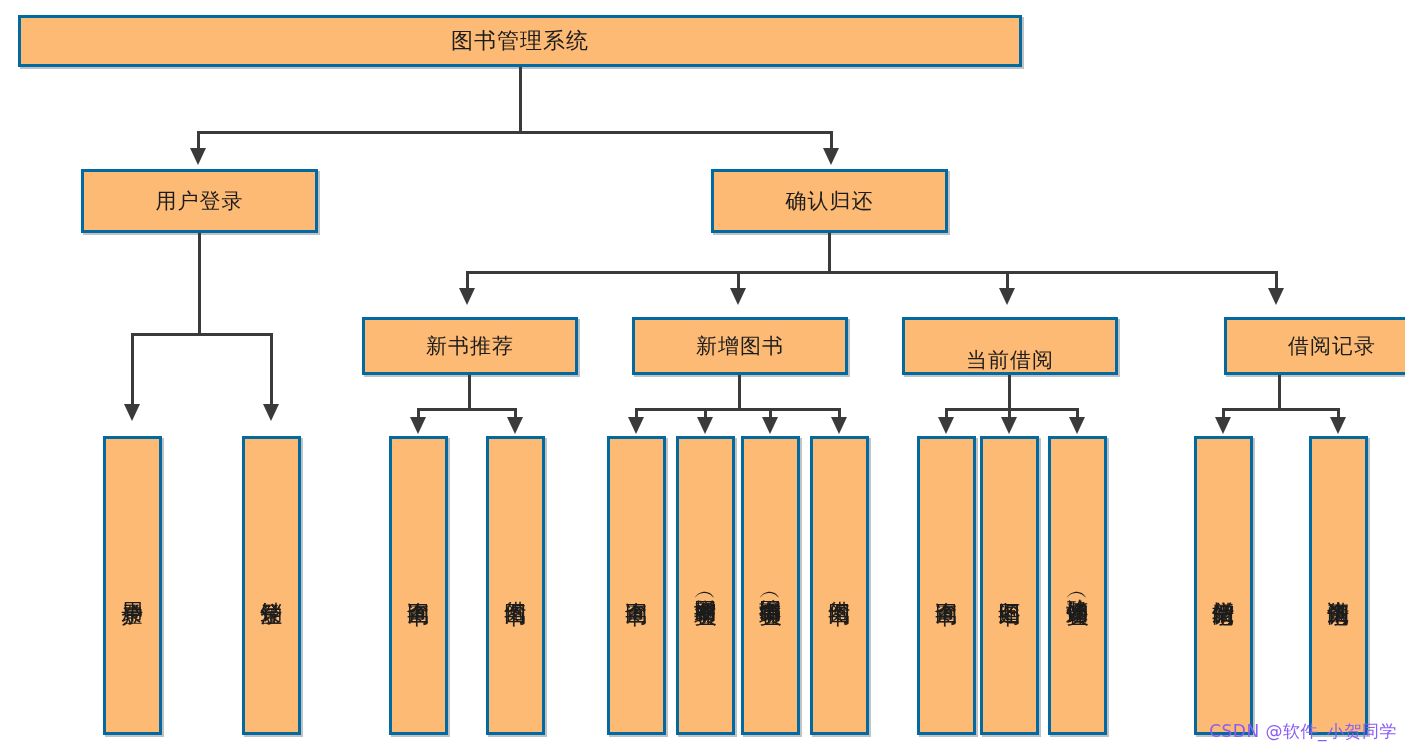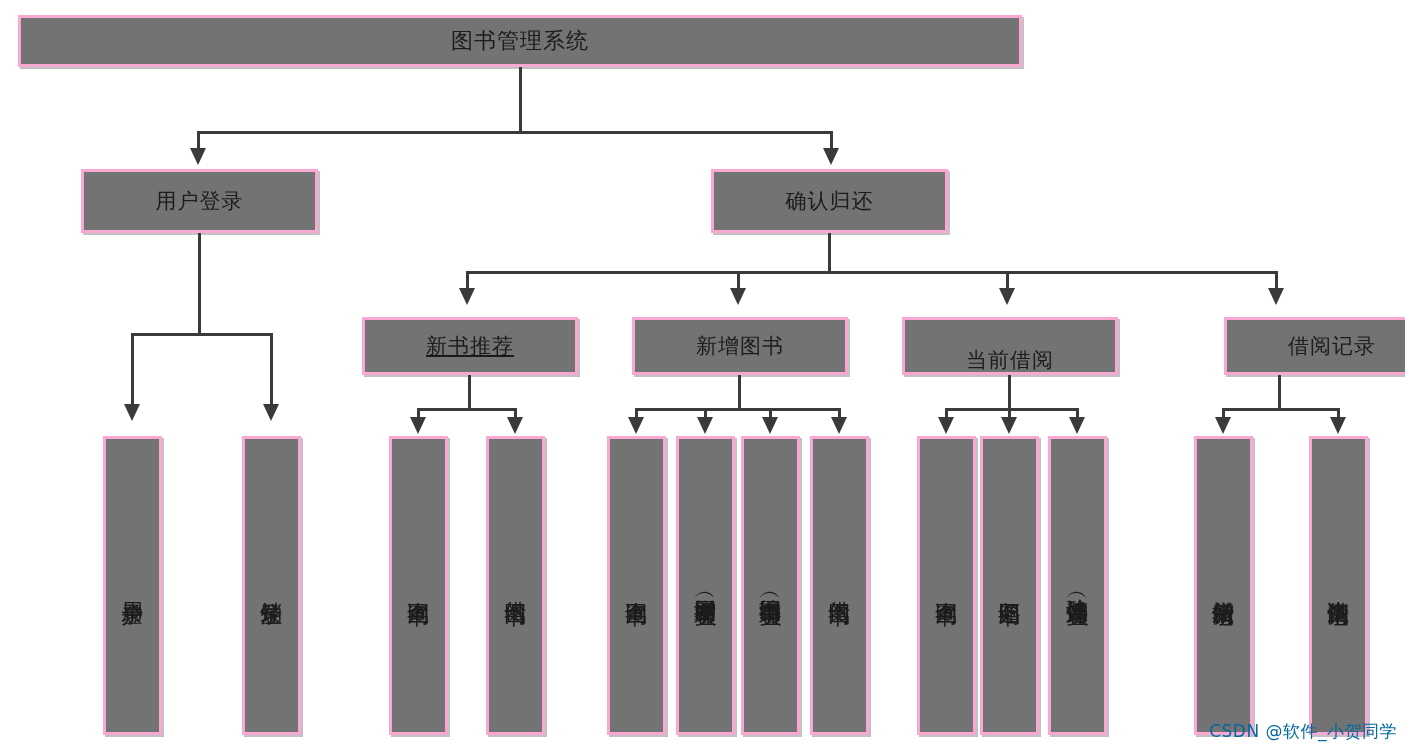--- a/index.html
+++ b/index.html
@@ -11,22 +11,22 @@
     position:relative;
     width:1405px;
     height:747px;
     background:#ffffff;
     overflow:hidden;
   }
   
   .box{
     position:absolute;
     box-sizing:border-box;
-    background:#737373;
-    border:3px solid #f9a8d4;
+    background:#fdba74;
+    border:3px solid #0369a1;
     box-shadow:2px 2px 0 rgba(120,120,120,.45);
     display:flex;
     align-items:center;
     justify-content:center;
     text-align:center;
   }
   .box .lbl{
     font-size:21px;
     line-height:1.15;
     letter-spacing:1px;
@@ -59,21 +59,21 @@
     border-left:8px solid transparent;
     border-right:8px solid transparent;
     border-top:17px solid #3a3a3a;
   }
   
   .watermark{
     position:absolute;
     right:8px;
     bottom:4px;
     font-size:17px;
-    color:#0369a1;
+    color:#8b5cf6;
     letter-spacing:.5px;
     white-space:nowrap;
     pointer-events:none;
   }
 </style>
 </head>
 <body>
 
 <div id="canvas">
 
@@ -106,21 +106,21 @@
   <div class="hline" style="left:466px;top:271px;width:812px;"></div>
   <div class="vline" style="left:466px;top:271px;height:19px;"></div>
   <div class="vline" style="left:737px;top:271px;height:19px;"></div>
   <div class="vline" style="left:1006px;top:271px;height:19px;"></div>
   <div class="vline" style="left:1275px;top:271px;height:19px;"></div>
   <div class="arrow" style="left:459px;top:288px;"></div>
   <div class="arrow" style="left:730px;top:288px;"></div>
   <div class="arrow" style="left:999px;top:288px;"></div>
   <div class="arrow" style="left:1268px;top:288px;"></div>
 
-  <div class="box" style="left:362px;top:317px;width:216px;height:58px;text-decoration:underline;">
+  <div class="box" style="left:362px;top:317px;width:216px;height:58px;">
     <span class="lbl">新书推荐</span>
   </div>
   <div class="box" style="left:632px;top:317px;width:216px;height:58px;">
     <span class="lbl">新增图书</span>
   </div>
   <div class="box" style="left:902px;top:317px;width:216px;height:58px;align-items:flex-end;">
     <span class="lbl">当前借阅</span>
   </div>
   <div class="box" style="left:1224px;top:317px;width:216px;height:58px;text-align:center;">
     <span class="lbl">借阅记录</span>

